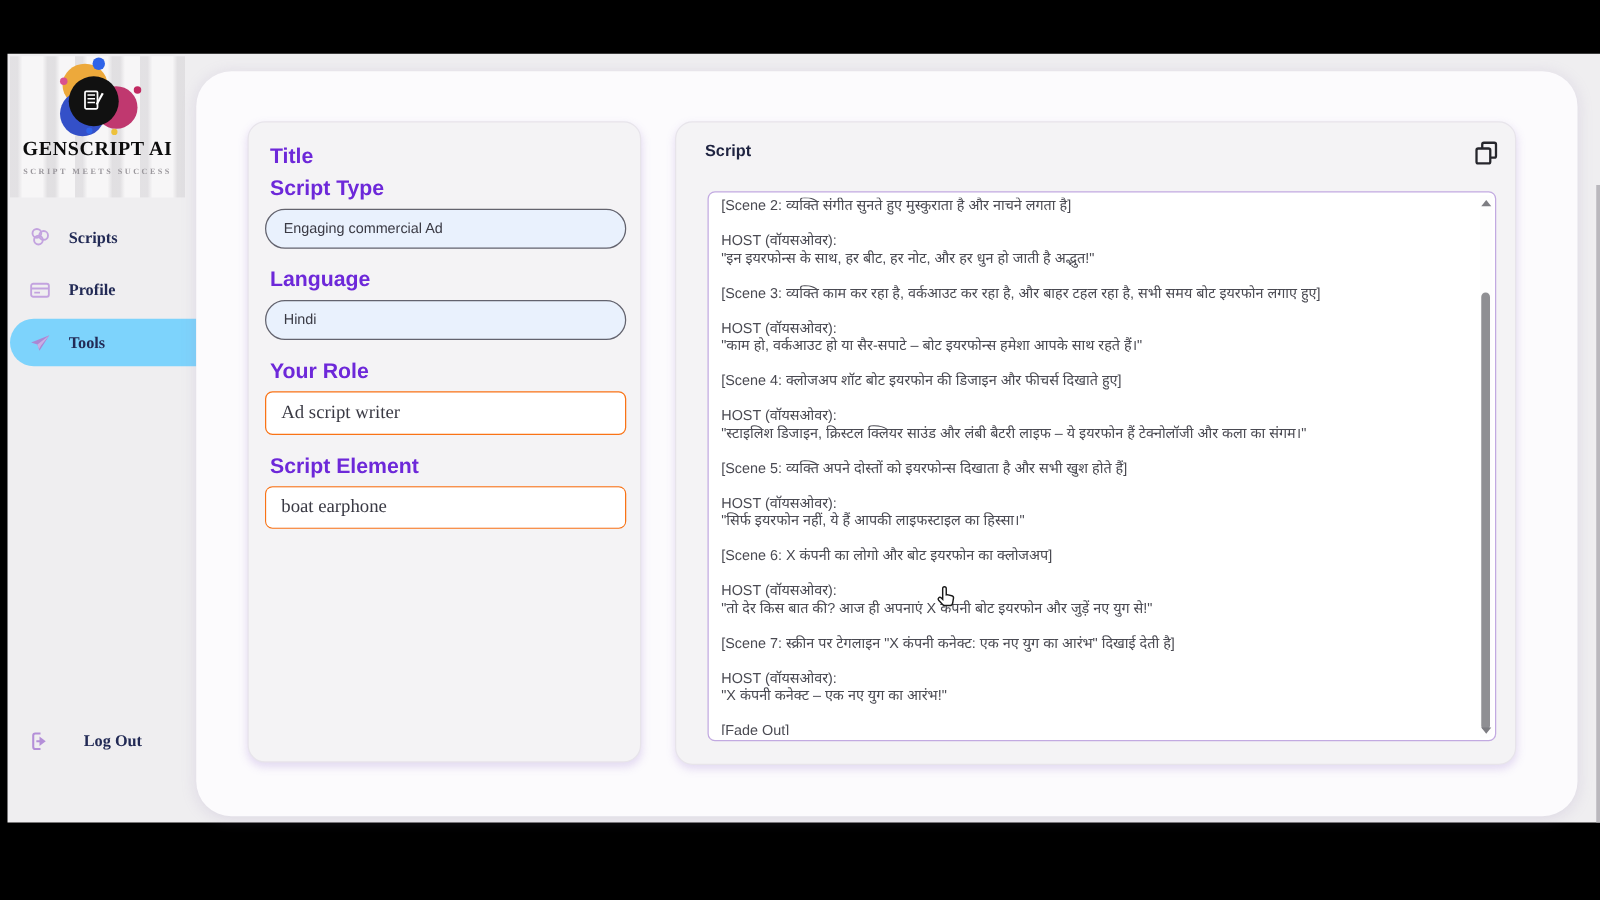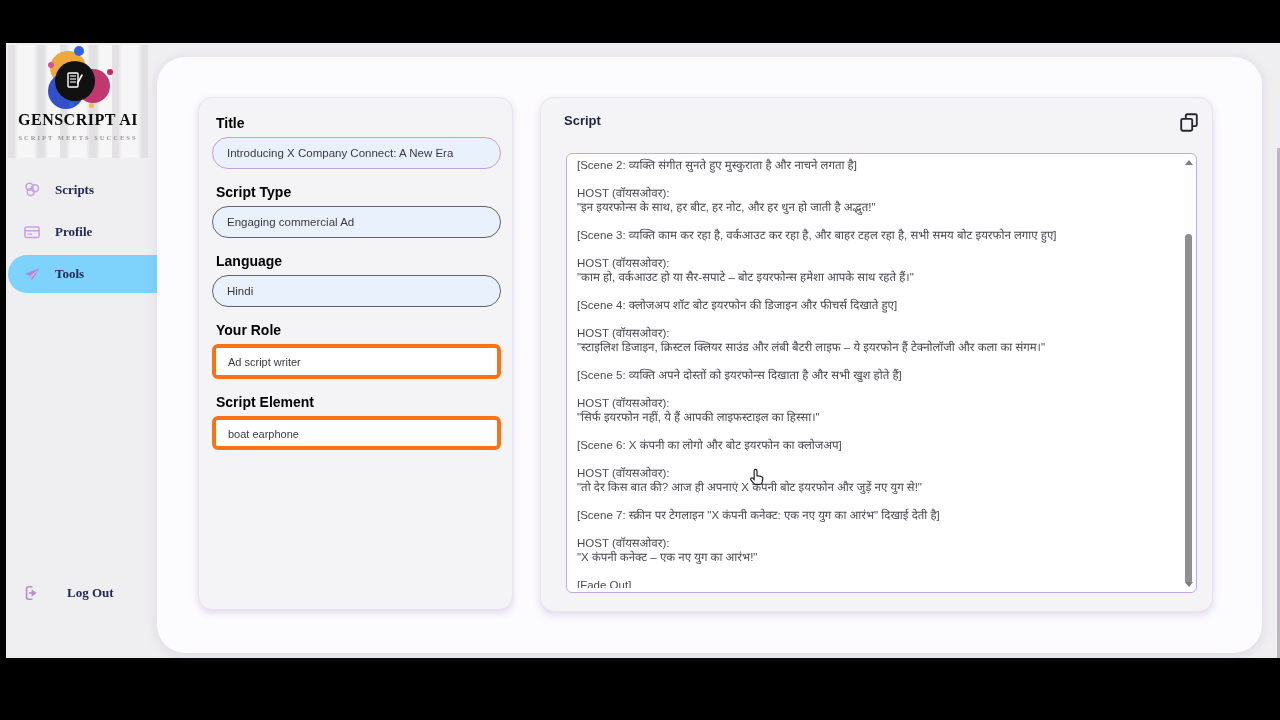--- a/index.html
+++ b/index.html
@@ -37,28 +37,28 @@
 
   
   #main-card { position:absolute; left:151px; top:14px; width:1105px; height:596px;
     background:#fcfbfd; border-radius:28px; box-shadow:0 2px 12px rgba(150,130,180,.20); }
 
   .panel { position:absolute; background:#f4f3f5; border:1px solid #e7e4ea;
     border-radius:14px; box-shadow:0 3px 7px rgba(170,140,215,.30); }
   #form-panel { left:41px; top:40px; width:315px; height:513px; padding:17px 13px 0 13px; }
   #script-panel { left:383px; top:40px; width:673px; height:515px; }
 
-  .field-label { font-size:14px; font-weight:bold; color:#000000; margin:0 0 6px 4px; }
+  .field-label { font-size:17px; font-weight:bold; color:#6d28d9; margin:0 0 6px 4px; }
   .pill-input { display:block; width:289px; height:32px; border-radius:16px; padding:0 14px;
     font-family:"Liberation Sans", sans-serif; font-size:11.5px; color:#3a3a44; outline:none; }
   .pill-input.purple { border:1.5px solid #c59fdb; background:#e9f1fd; }
   .pill-input.dark { border:1.3px solid #63636e; background:#e9f1fd; }
-  .flat-area { display:block; width:289px; border:4px solid #f97316; border-radius:6px;
-    background:#fff; padding:8px 12px; font-family:Liberation Sans, sans-serif;
-    font-size:11px; color:#3a3a44; resize:none; outline:none; }
+  .flat-area { display:block; width:289px; border:1px solid #f97316; border-radius:6px;
+    background:#fff; padding:8px 12px; font-family:Liberation Serif, serif;
+    font-size:15px; color:#3a3a44; resize:none; outline:none; }
   #role-area { height:35px; }
   #element-area { height:34px; }
   .fgap { margin-bottom:15px; }
   #generate-btn { display:block; width:289px; height:29px; margin-top:24px; border:none;
     border-radius:9px; background:#e7ee6e; font-family:"Liberation Sans", sans-serif;
     font-size:13px; font-weight:bold; color:#2e3034; cursor:pointer; box-shadow:0 1px 2px rgba(0,0,0,.12); }
 
   #script-title { position:absolute; left:23px; top:15px; font-size:13px; font-weight:bold; color:#1e2340; }
   #copy-btn { position:absolute; right:12px; top:13px; width:22px; height:22px; background:none; border:none; cursor:pointer; padding:0; }
 
@@ -146,21 +146,20 @@
           <line x1="8.5" y1="12" x2="13" y2="12" stroke="#b48fd8" stroke-width="2"></line>
         </svg>
         <span class="lbl">Log Out</span>
       </div>
     </div>
 
     <div id="main-card">
 
       <div class="panel" id="form-panel">
         <div class="field-label">Title</div>
-        <input class="pill-input purple fgap" value="Introducing X Company Connect: A New Era" style="">
 
         <div class="field-label">Script Type</div>
         <input class="pill-input dark fgap" value="Engaging commercial Ad" style="">
 
         <div class="field-label">Language</div>
         <input class="pill-input dark fgap" value="Hindi" style="">
 
         <div class="field-label">Your Role</div>
         <textarea class="flat-area fgap" id="role-area" style="">Ad script writer</textarea>
 

